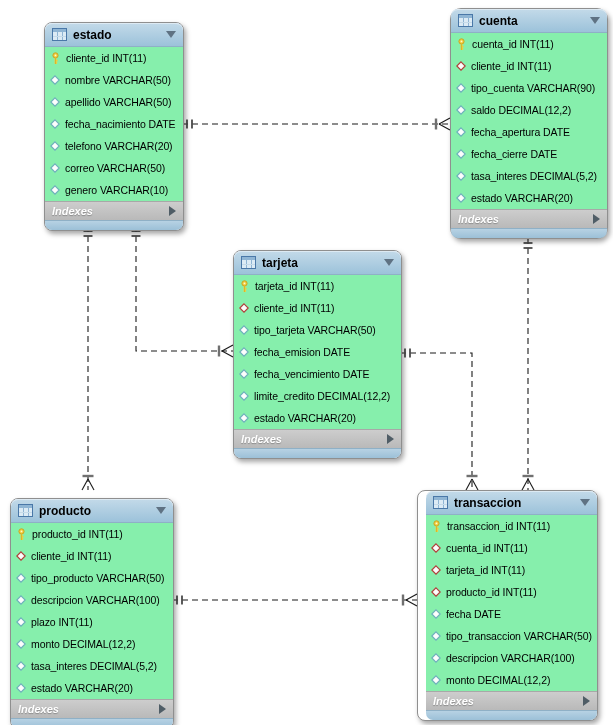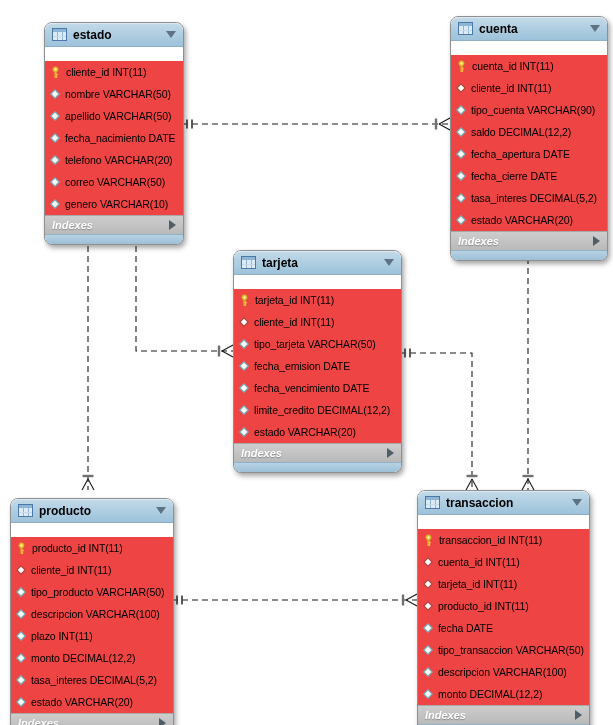--- a/index.html
+++ b/index.html
@@ -29,21 +29,21 @@
   .table-title{
     font-weight:bold;font-size:12px;color:#000;flex:1;
     white-space:nowrap;
   }
   .collapse-arrow{
     width:0;height:0;
     border-left:5px solid transparent;
     border-right:5px solid transparent;
     border-top:7px solid #5f7283;
   }
-  .table-body{background:#ef4444;margin-top:14px;}
+  .table-body{background:#86efac;}
   .field-row{
     height:22px;
     display:flex;align-items:center;gap:5px;
     padding:0 4px 0 5px;
     white-space:nowrap;
   }
   .field-text{
     font-size:10.5px;color:#000;letter-spacing:-0.1px;
   }
   .fi{flex:0 0 auto;}
@@ -184,21 +184,21 @@
           </svg>
           <span class="field-text">genero VARCHAR(10)</span>
         </div>
       </div>
     <div class="indexes-row">
       <span class="indexes-label">Indexes</span>
       <span class="expand-arrow"></span>
     </div>
     <div class="table-footer"></div>
   </div>
-    <div class="table" style="left: 450px; top: 16px; width: 156px;">
+    <div class="table" style="left: 450px; top: 8px; width: 156px; border-radius: 11px;">
     <div class="table-header">
       <svg class="table-icon" width="15" height="13" viewBox="0 0 15 13">
         <rect x="0.5" y="0.5" width="14" height="12" fill="#dcebf5" stroke="#4a78a8"></rect>
         <rect x="1" y="1" width="13" height="3" fill="#8fb5d4"></rect>
         <line x1="5.5" y1="1" x2="5.5" y2="12" stroke="#8fb5d4" stroke-width="1"></line>
         <line x1="10.5" y1="1" x2="10.5" y2="12" stroke="#8fb5d4" stroke-width="1"></line>
         <line x1="1" y1="8.5" x2="14" y2="8.5" stroke="#c6dbe9" stroke-width="1"></line>
       </svg>
       <span class="table-title">cuenta</span>
       <span class="collapse-arrow"></span>
@@ -391,21 +391,21 @@
           </svg>
           <span class="field-text">estado VARCHAR(20)</span>
         </div>
       </div>
     <div class="indexes-row">
       <span class="indexes-label">Indexes</span>
       <span class="expand-arrow"></span>
     </div>
     <div class="table-footer"></div>
   </div>
-    <div class="table" style="left: 417px; top: 490px; width: 171px;">
+    <div class="table" style="left: 417px; top: 490px; width: 171px; padding-left: 8px;">
     <div class="table-header">
       <svg class="table-icon" width="15" height="13" viewBox="0 0 15 13">
         <rect x="0.5" y="0.5" width="14" height="12" fill="#dcebf5" stroke="#4a78a8"></rect>
         <rect x="1" y="1" width="13" height="3" fill="#8fb5d4"></rect>
         <line x1="5.5" y1="1" x2="5.5" y2="12" stroke="#8fb5d4" stroke-width="1"></line>
         <line x1="10.5" y1="1" x2="10.5" y2="12" stroke="#8fb5d4" stroke-width="1"></line>
         <line x1="1" y1="8.5" x2="14" y2="8.5" stroke="#c6dbe9" stroke-width="1"></line>
       </svg>
       <span class="table-title">transaccion</span>
       <span class="collapse-arrow"></span>

